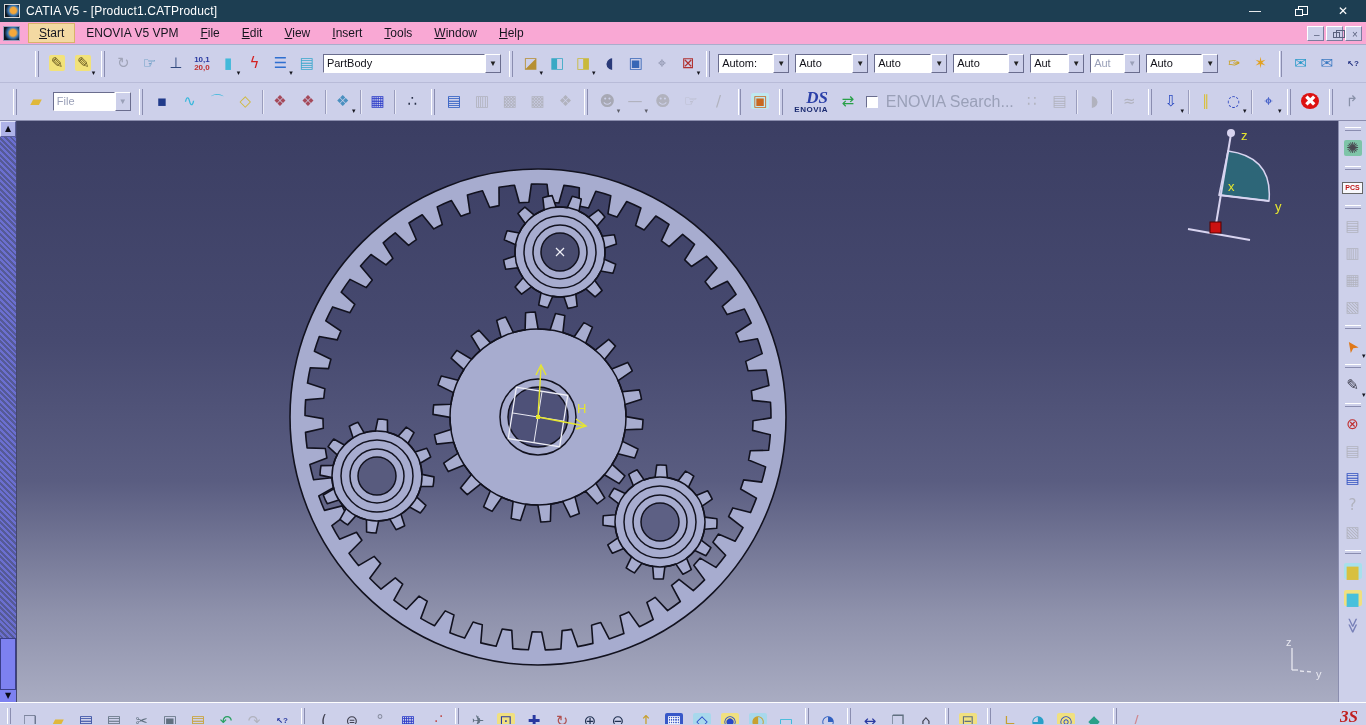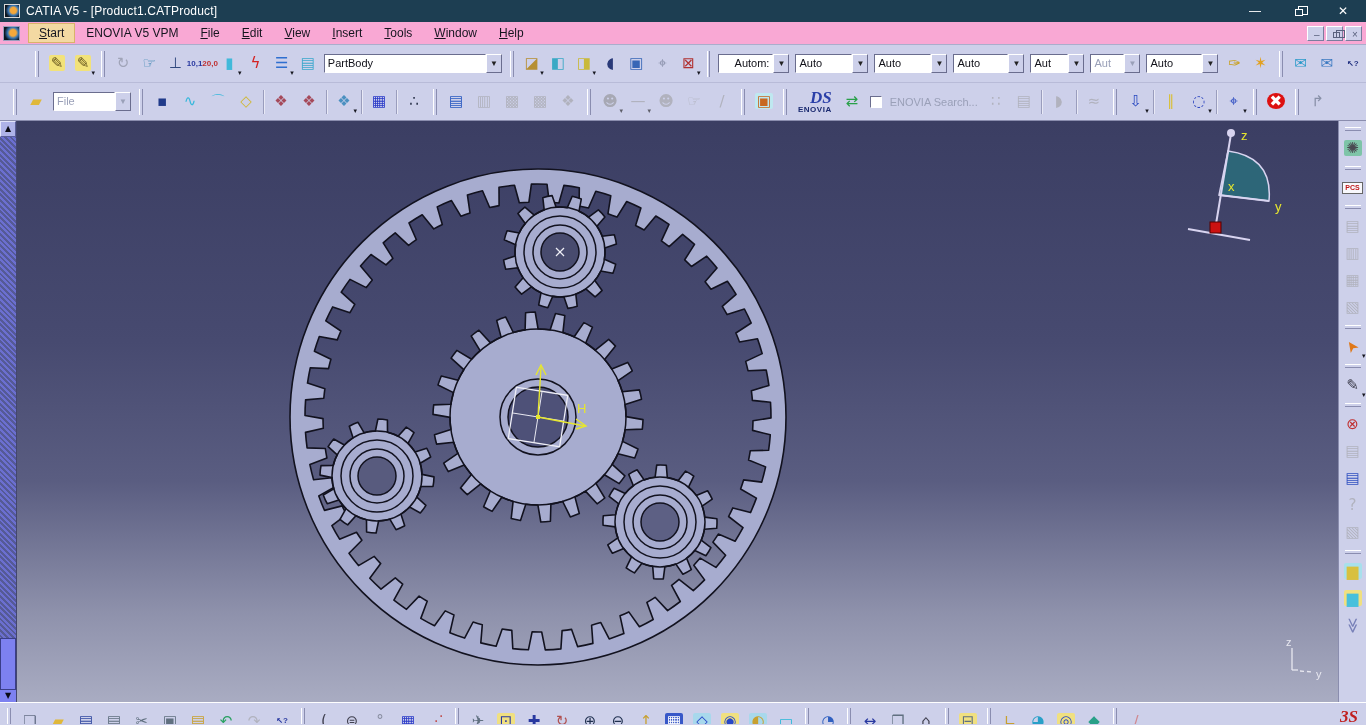--- a/index.html
+++ b/index.html
@@ -37,34 +37,34 @@
   .row2{height:38px;border-bottom:1px solid #8a8dae;}
   .grip{width:4px;height:26px;margin:0 5px;border-left:1px solid #fff;border-right:1px solid #8a8db0;}
   .tsep{width:1px;height:24px;background:#9a9dbd;margin:0 3px;box-shadow:1px 0 0 #e8e9f6;}
   .tbi{position:relative;width:26px;height:27px;margin:0 1px;background:transparent;border:none;
     display:inline-flex;align-items:center;justify-content:center;padding:0;}
   .tbi .chip{position:absolute;left:4px;top:5px;right:4px;bottom:6px;border-radius:2px;}
   .tbi.round .chip{border-radius:50%;}
   .tbi .glyph{position:relative;font-size:15px;line-height:1;z-index:1;}
   .tbi .dd{position:absolute;right:0;bottom:0;font-size:7px;color:#16161f;z-index:2;}
   .tbi.dis{filter:grayscale(.9) opacity(.62);}
-  .texti{display:inline-flex;flex-direction:row;align-items:center;justify-content:center;
+  .texti{display:inline-flex;flex-direction:column;align-items:center;justify-content:center;
     width:26px;height:27px;border:none;background:transparent;padding:0;margin:0 1px;}
   .texti div{font-size:8px;line-height:8px;font-weight:bold;}
   .texti.boxed div{border:1px solid #666;background:#f8f8fc;padding:1px 2px;font-size:7px;}
   .combo{display:inline-flex;align-items:center;height:19px;margin:0 3px;}
   .combo .val{height:19px;background:#fff;border:1px solid;border-color:#6a6d8e #fff #fff #6a6d8e;
     font-size:11px;padding:2px 3px 0;color:#101018;overflow:hidden;}
   .combo .cbtn{width:16px;height:19px;background:#cdd0ea;border:1px solid;
     border-color:#fff #6a6d8e #6a6d8e #fff;font-size:8px;color:#222;padding:0;line-height:1;}
   .combo.dis .val{color:#9aa0b8;}
   .combo.dis .cbtn{color:#9aa0b8;}
   .cbx{width:12px;height:12px;background:#fff;border:1px solid;border-color:#6a6d8e #fff #fff #6a6d8e;
     margin:0 4px;display:inline-block;}
-  .tlabel{font-size:11px;color:#9aa0b8;margin:0 4px;}
+  .tlabel{font-size:16px;color:#9aa0b8;margin:0 4px;}
   .enlogo{display:inline-flex;flex-direction:column;align-items:flex-end;margin:0 6px;line-height:1;}
   .enlogo .ds{font-family:"Liberation Serif",serif;font-style:italic;font-weight:bold;font-size:17px;color:#2a3fa8;}
   .enlogo .sub{font-size:8px;font-weight:bold;color:#1a2a70;letter-spacing:.5px;}
   .spacer{flex:1;}
 
   
   .main{display:flex;height:581px;position:relative;}
   .vscroll{width:17px;position:relative;background:repeating-linear-gradient(45deg,#6b6fd0 0 2px,#555a96 2px 4px);
     border-right:1px solid #43466e;}
   .vs-up{position:absolute;top:0;left:0;right:0;height:16px;background:#aeb2e8;
@@ -189,21 +189,21 @@
     </button>
     <button class="tbi">
       <span class="glyph" style="color: rgb(138, 144, 170);">⌖</span>
     </button>
     <button class="tbi">
       <span class="glyph" style="color: rgb(177, 49, 49);">⊠</span>
       <span class="dd">▾</span>
     </button>
     <div class="grip"></div>
     <div class="combo">
-      <span class="val" style="width: 55px; text-align: right;">Autom:</span>
+      <span class="val" style="width: 55px;">Autom:</span>
       <button class="cbtn">▼</button>
     </div>
     <div class="combo">
       <span class="val" style="width: 57px;">Auto</span>
       <button class="cbtn">▼</button>
     </div>
     <div class="combo">
       <span class="val" style="width: 57px;">Auto</span>
       <button class="cbtn">▼</button>
     </div>

